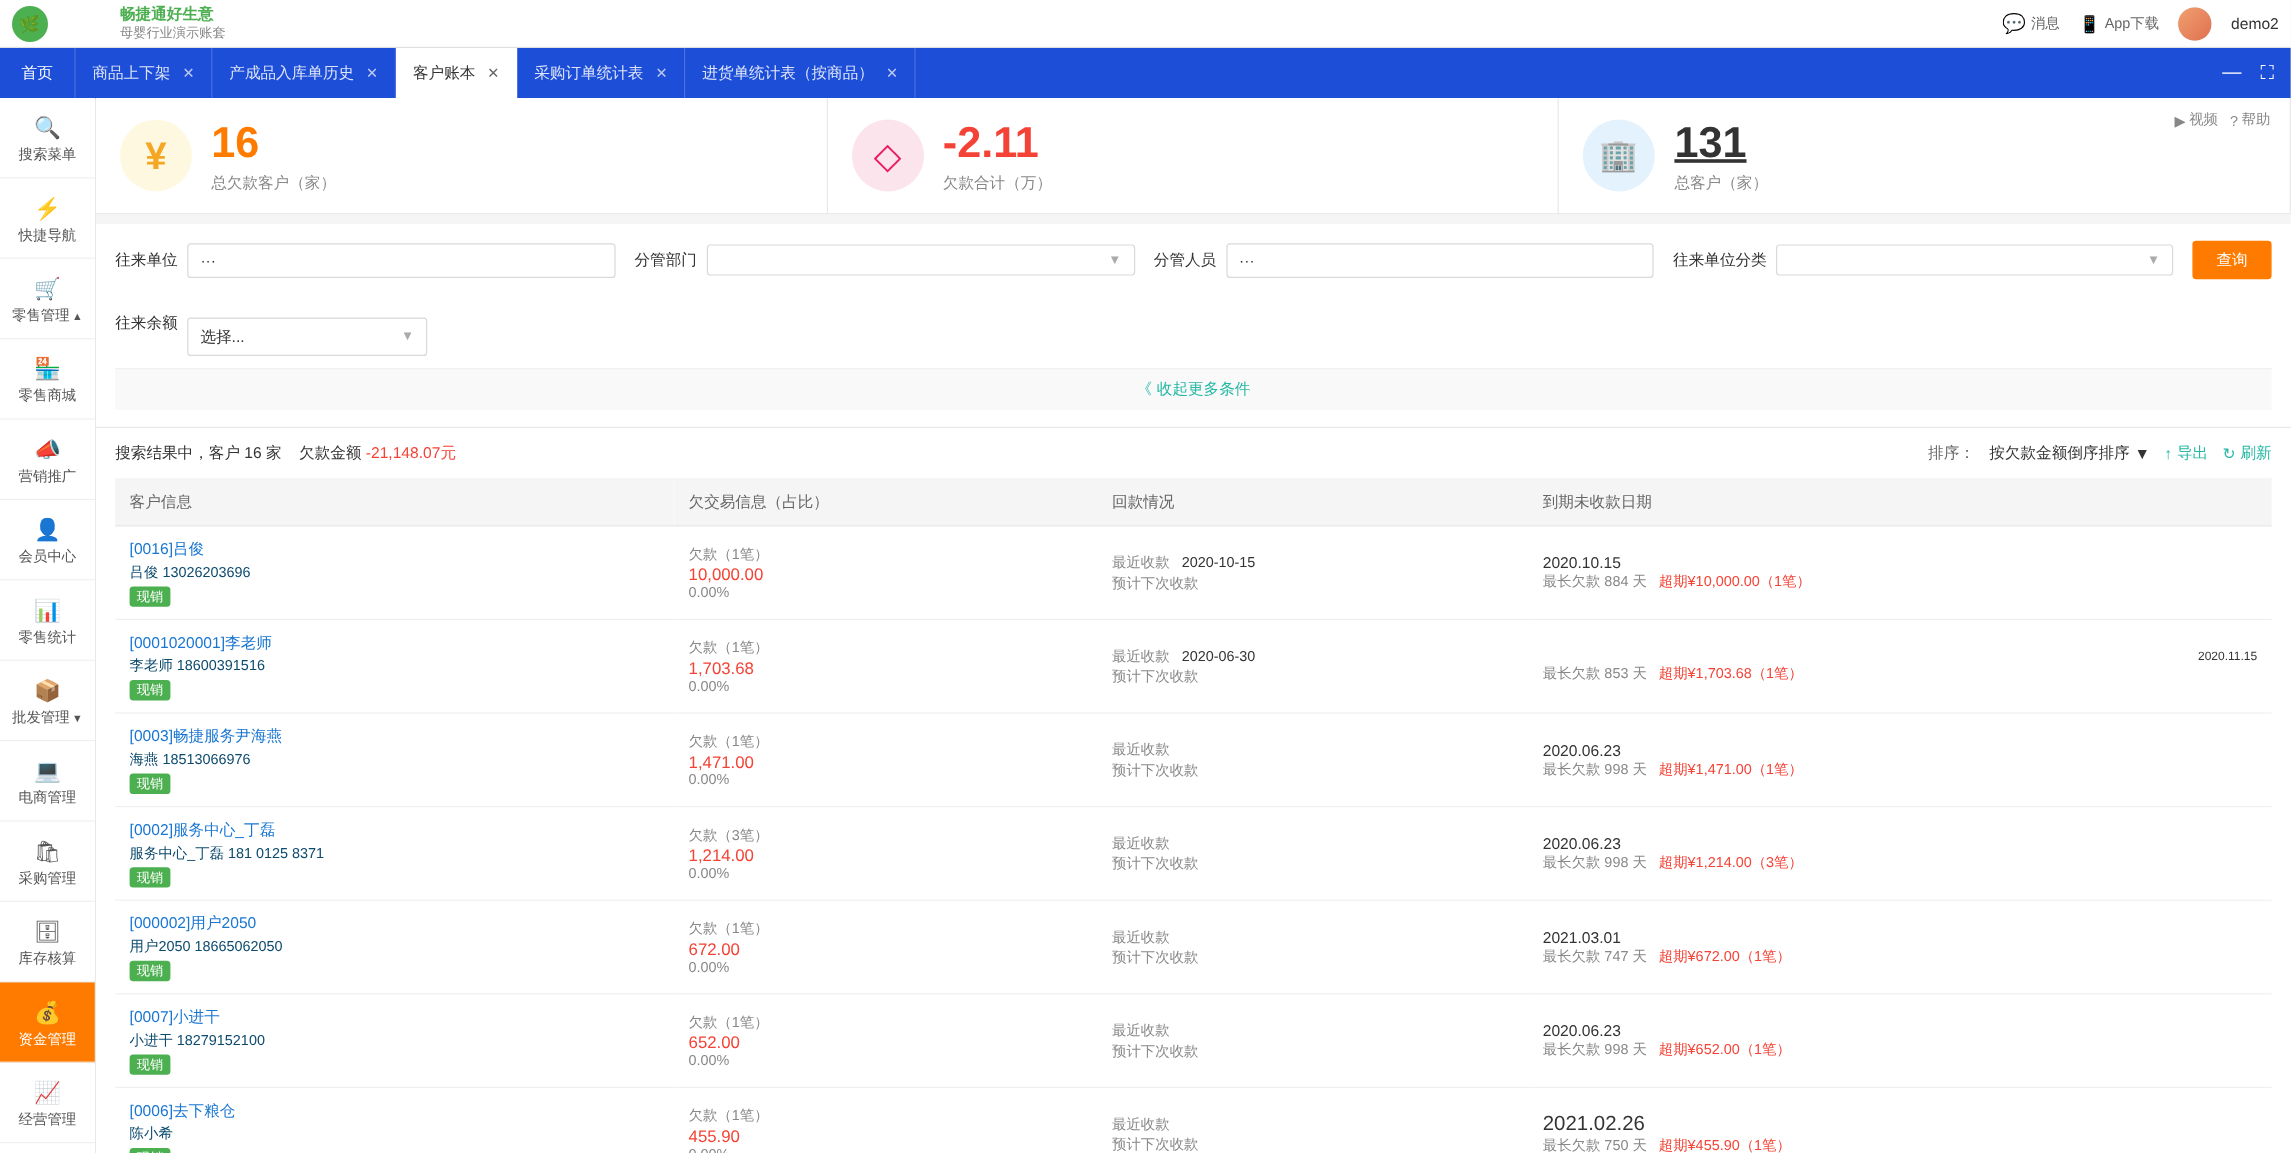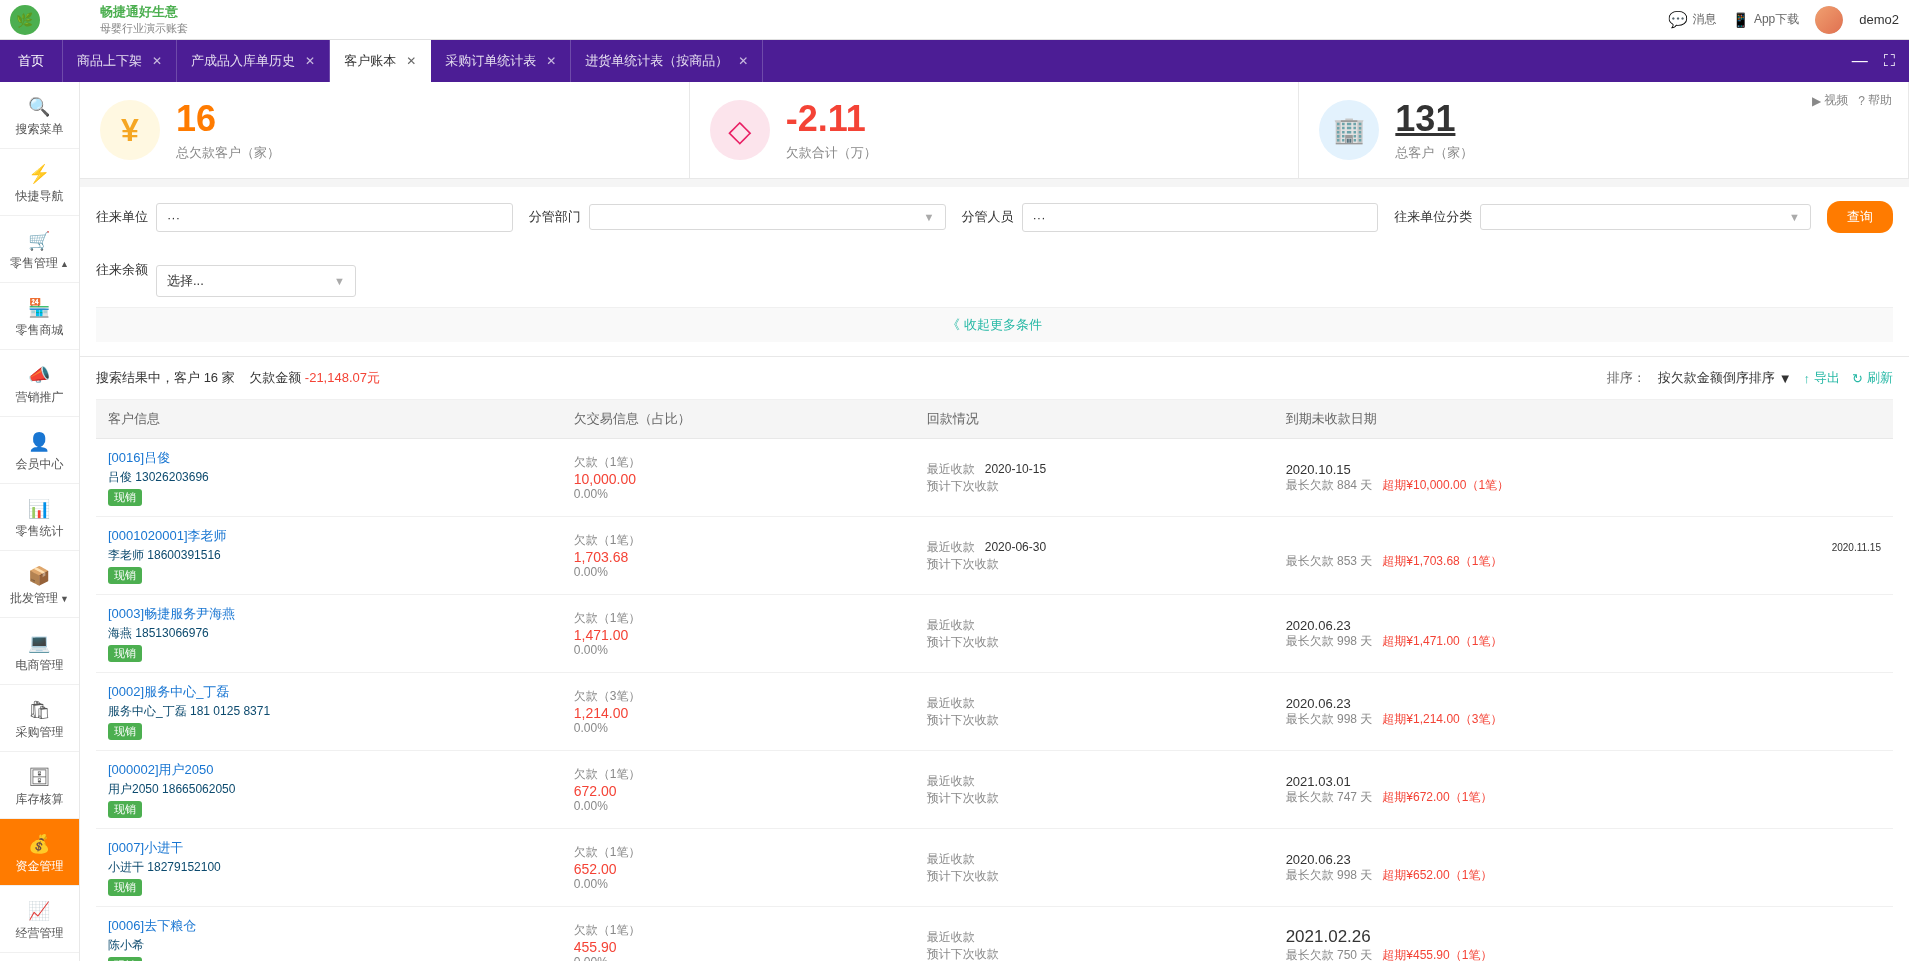--- a/index.html
+++ b/index.html
@@ -9,21 +9,21 @@
     .app-wrapper { display: flex; flex-direction: column; height: 961px; width: 1909px; }
     .top-bar { display: flex; align-items: center; background: #fff; height: 40px; border-bottom: 1px solid #e0e0e0; padding: 0 10px; gap: 10px; flex-shrink: 0; }
     .top-bar-logo { display: flex; align-items: center; gap: 6px; width: 80px; }
     .logo-icon { width: 30px; height: 30px; background: #4CAF50; border-radius: 50%; display: flex; align-items: center; justify-content: center; color: white; font-size: 12px; font-weight: bold; }
     .top-bar-right { display: flex; align-items: center; gap: 16px; }
     .top-bar-msg, .top-bar-app { display: flex; align-items: center; gap: 4px; color: #666; font-size: 12px; cursor: pointer; }
     .top-bar-avatar { width: 28px; height: 28px; border-radius: 50%; background: #e0e0e0; display: flex; align-items: center; justify-content: center; overflow: hidden; }
     .avatar-img { width: 28px; height: 28px; border-radius: 50%; background: linear-gradient(135deg, #f0a070, #e07050); }
 
     
-    .tabs-bar { display: flex; align-items: center; background: #4c1d95; height: 42px; flex-shrink: 0; }
+    .tabs-bar { display: flex; align-items: center; background: #1d4ed8; height: 42px; flex-shrink: 0; }
     .tab-item { display: flex; align-items: center; padding: 0 14px; height: 42px; color: rgba(255,255,255,0.85); font-size: 13px; cursor: pointer; gap: 6px; position: relative; border-right: 1px solid rgba(255,255,255,0.2); }
     .tab-item.active { background: #fff; color: #333; }
     .tab-item.active .tab-close { color: #666; }
     .tab-close { font-size: 12px; color: rgba(255,255,255,0.7); cursor: pointer; margin-left: 4px; }
     .tab-home { padding: 0 18px; color: #fff; font-weight: 500; }
     .tabs-actions { margin-left: auto; display: flex; gap: 8px; padding-right: 10px; }
     .tab-action-btn { color: #fff; font-size: 16px; cursor: pointer; padding: 4px; }
 
     
     .main-layout { display: flex; flex: 1; overflow: hidden; }
@@ -53,21 +53,21 @@
     .stat-card-actions { position: absolute; top: 10px; right: 16px; display: flex; gap: 10px; }
     .stat-action-btn { font-size: 12px; color: #888; cursor: pointer; display: flex; align-items: center; gap: 3px; }
 
     
     .filter-area { background: #fff; margin: 8px 0 0; padding: 14px 16px; border-bottom: 1px solid #e8e8e8; }
     .filter-row { display: flex; align-items: center; gap: 16px; margin-bottom: 10px; }
     .filter-item { display: flex; align-items: center; gap: 8px; flex: 1; }
     .filter-label { font-size: 13px; color: #333; white-space: nowrap; font-family: Liberation Serif, serif; }
     .filter-input { flex: 1; border: 1px solid #d9d9d9; border-radius: 3px; padding: 6px 10px; font-size: 13px; color: #333; display: flex; align-items: center; justify-content: space-between; cursor: pointer; background: #fff; }
     .filter-select { flex: 1; border: 1px solid #d9d9d9; border-radius: 3px; padding: 6px 10px; font-size: 13px; color: #333; display: flex; align-items: center; justify-content: space-between; cursor: pointer; background: #fff; }
-    .search-btn { background: #ff7b00; color: #fff; border: none; border-radius: 13px; padding: 7px 20px; font-size: 13px; cursor: pointer; white-space: nowrap; }
+    .search-btn { background: #ff7b00; color: #fff; border: none; border-radius: 3px; padding: 7px 20px; font-size: 13px; cursor: pointer; white-space: nowrap; }
     .collapse-more { text-align: center; padding: 8px; font-size: 13px; color: #26b8a5; cursor: pointer; background: #f9f9f9; display: flex; align-items: center; justify-content: center; gap: 4px; border-top: 1px solid #f0f0f0; }
 
     
     .table-section { background: #fff; margin: 0; padding: 0 16px; }
     .table-toolbar { display: flex; align-items: center; justify-content: space-between; padding: 12px 0; border-bottom: 1px solid #f0f0f0; }
     .result-info { font-size: 13px; color: #666; }
     .result-info span { color: #333; font-weight: 500; }
     .result-info .amount { color: #f44336; font-weight: 500; }
     .sort-options { display: flex; align-items: center; gap: 12px; font-size: 13px; color: #666; }
     .sort-select { display: flex; align-items: center; gap: 4px; cursor: pointer; color: #333; }

